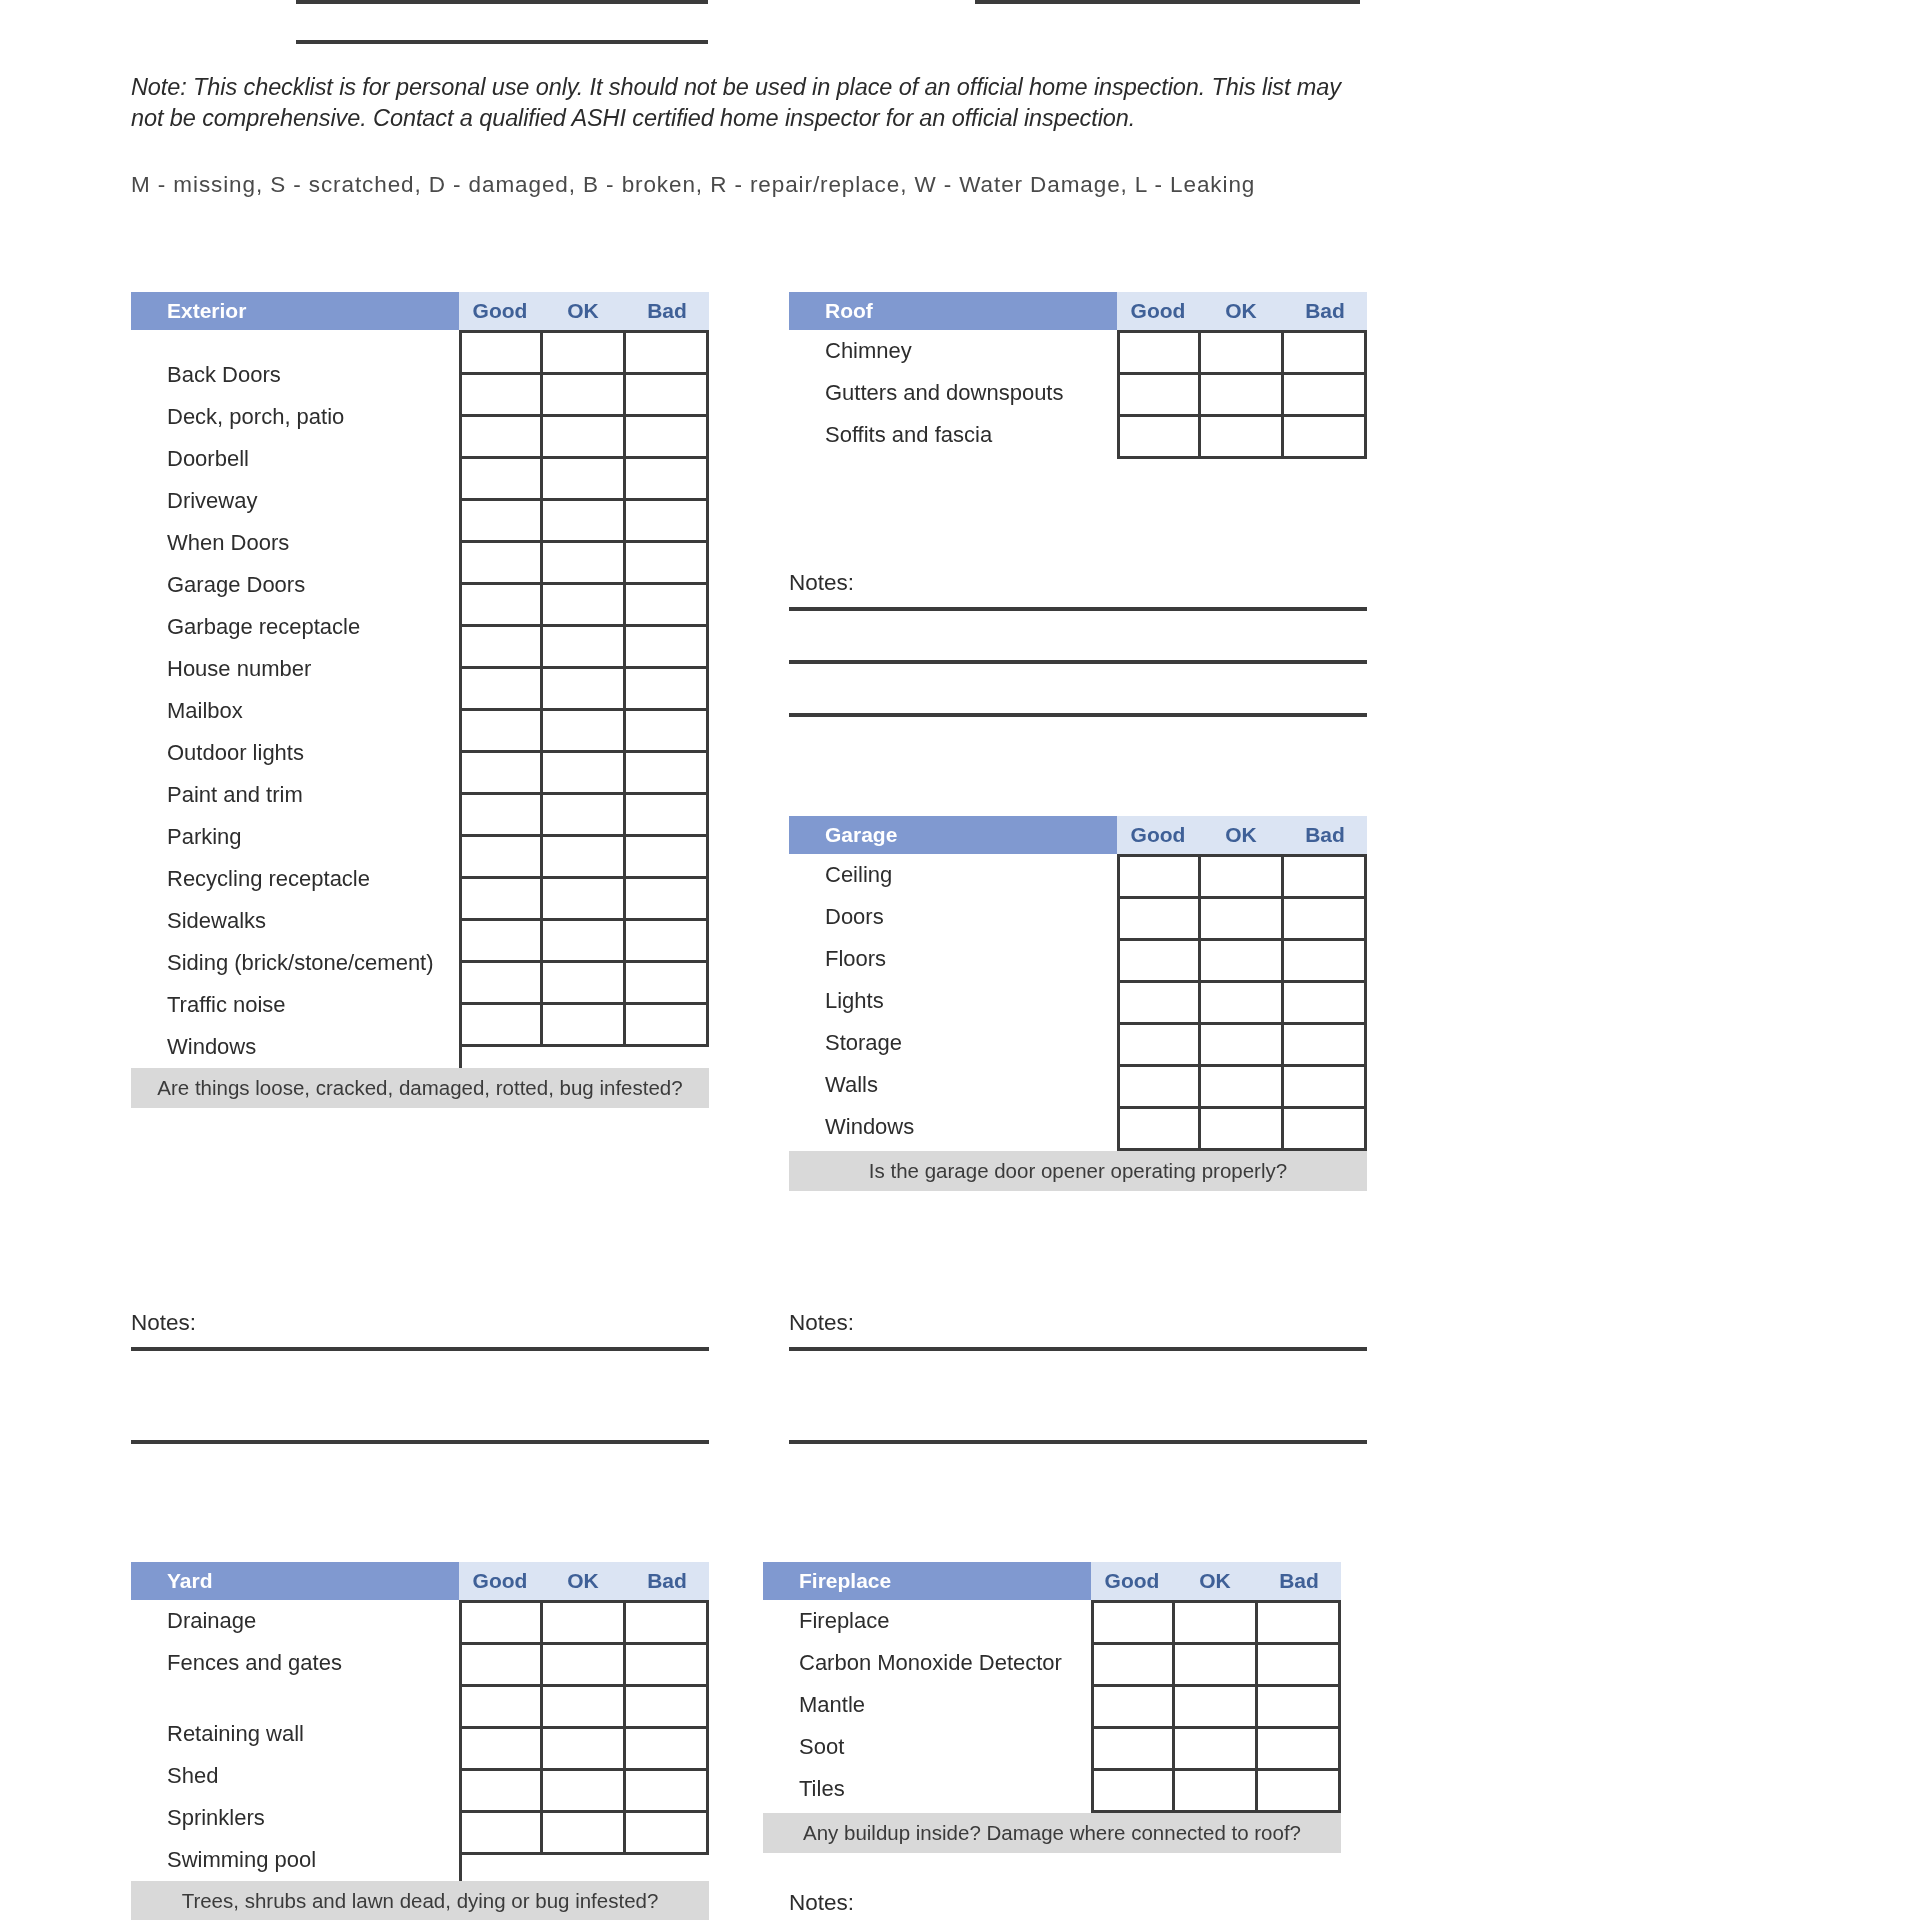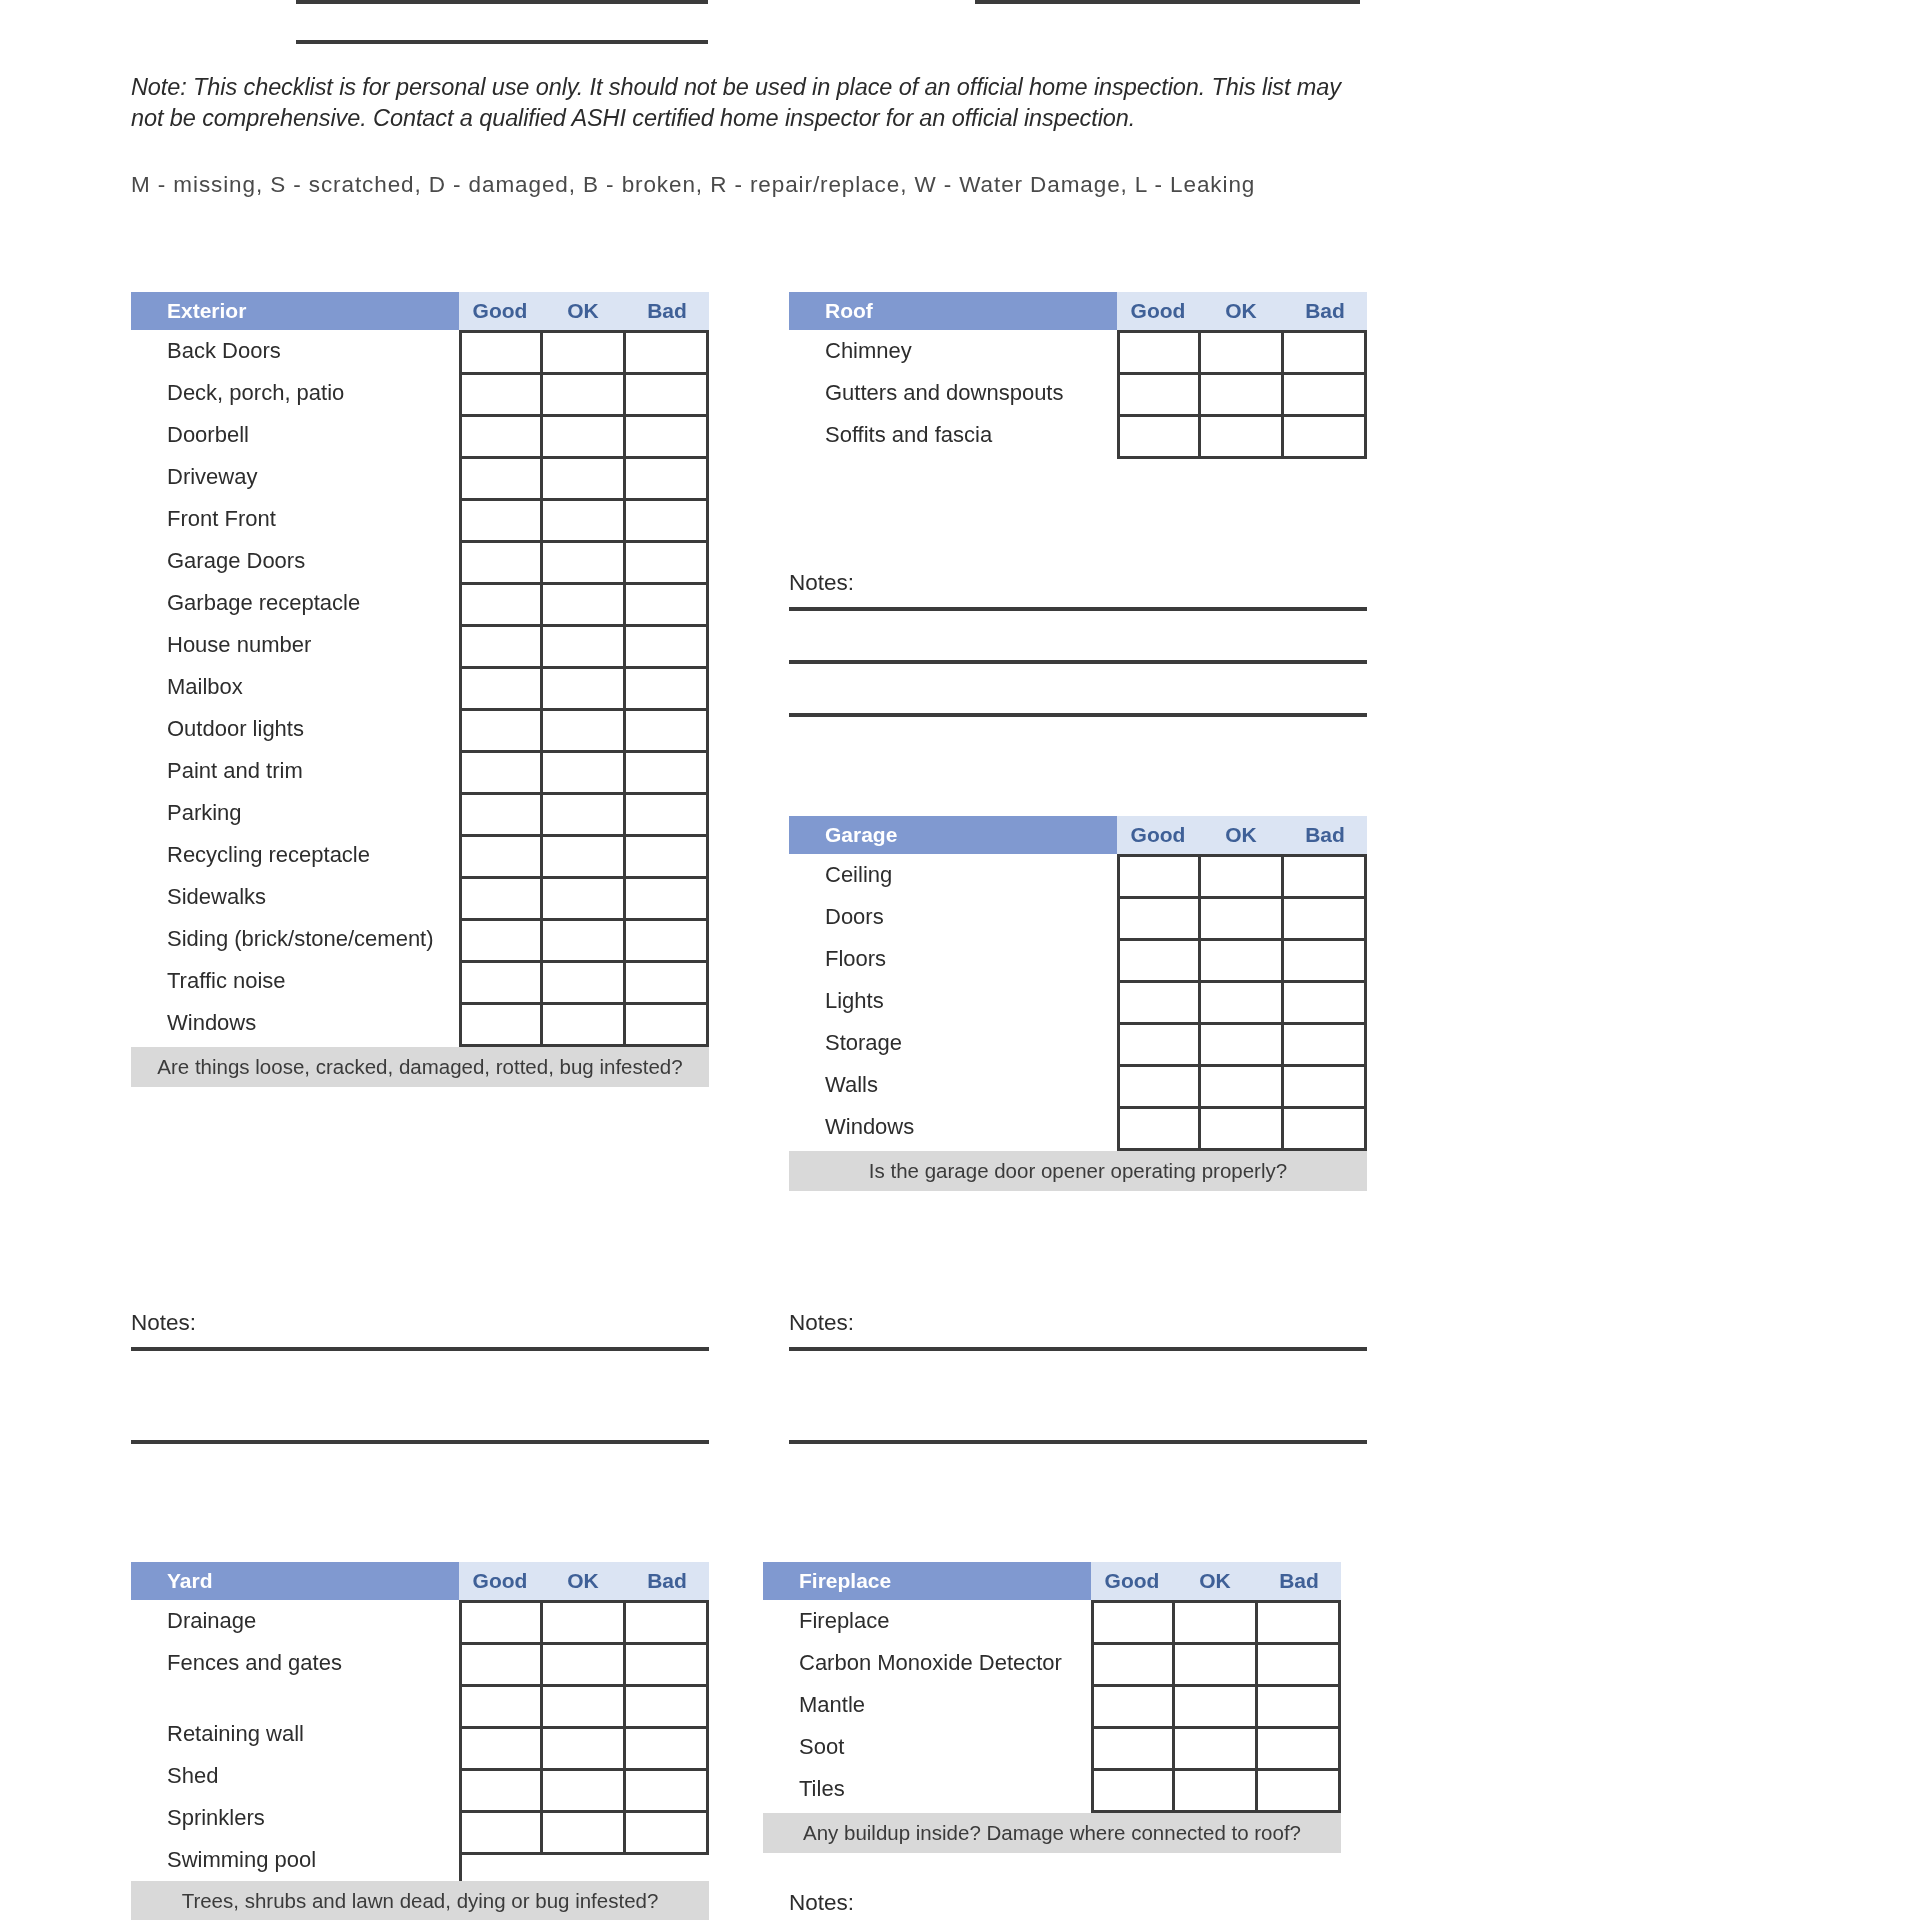--- a/index.html
+++ b/index.html
@@ -157,26 +157,26 @@
   <div class="section" id="sec-exterior" style="left:131px; top:292px; width:578px;">
     <div class="sec-head">
       <div class="sec-title" style="width:328px;">Exterior</div>
       <div class="sec-cols" style="width:250px;">
         <div class="sec-col" style="width:82px;">Good</div>
         <div class="sec-col" style="width:84px;">OK</div>
         <div class="sec-col" style="width:84px;">Bad</div>
       </div>
     </div>
     <div class="sec-body">
-      <div class="labels" id="exterior-labels" style="width:328px;">
+      <div class="labels" id="exterior-labels" style="width:328px;margin-top:24px;">
           <div class="row-label" style="height: 42px;">Back Doors</div>
           <div class="row-label" style="height: 42px;">Deck, porch, patio</div>
           <div class="row-label" style="height: 42px;">Doorbell</div>
           <div class="row-label" style="height: 42px;">Driveway</div>
-          <div class="row-label" style="height: 42px;">Front Front</div>
+          <div class="row-label" style="height: 42px;">When Doors</div>
           <div class="row-label" style="height: 42px;">Garage Doors</div>
           <div class="row-label" style="height: 42px;">Garbage receptacle</div>
           <div class="row-label" style="height: 42px;">House number</div>
           <div class="row-label" style="height: 42px;">Mailbox</div>
           <div class="row-label" style="height: 42px;">Outdoor lights</div>
           <div class="row-label" style="height: 42px;">Paint and trim</div>
           <div class="row-label" style="height: 42px;">Parking</div>
           <div class="row-label" style="height: 42px;">Recycling receptacle</div>
           <div class="row-label" style="height: 42px;">Sidewalks</div>
           <div class="row-label" style="height: 42px;">Siding (brick/stone/cement)</div>

